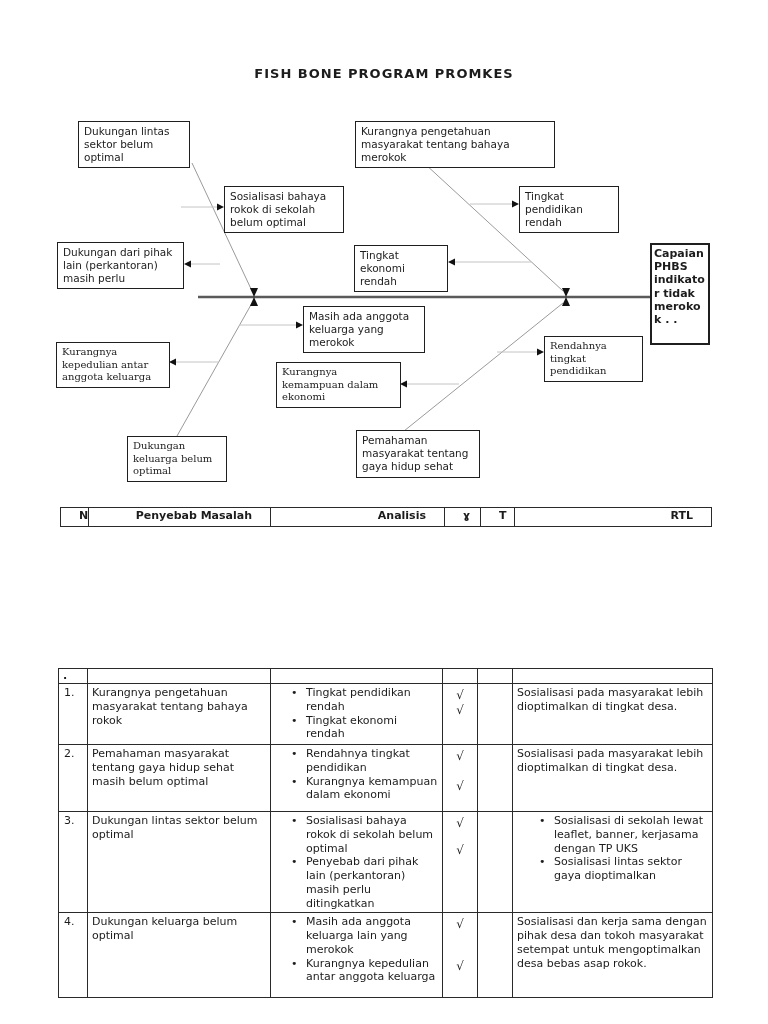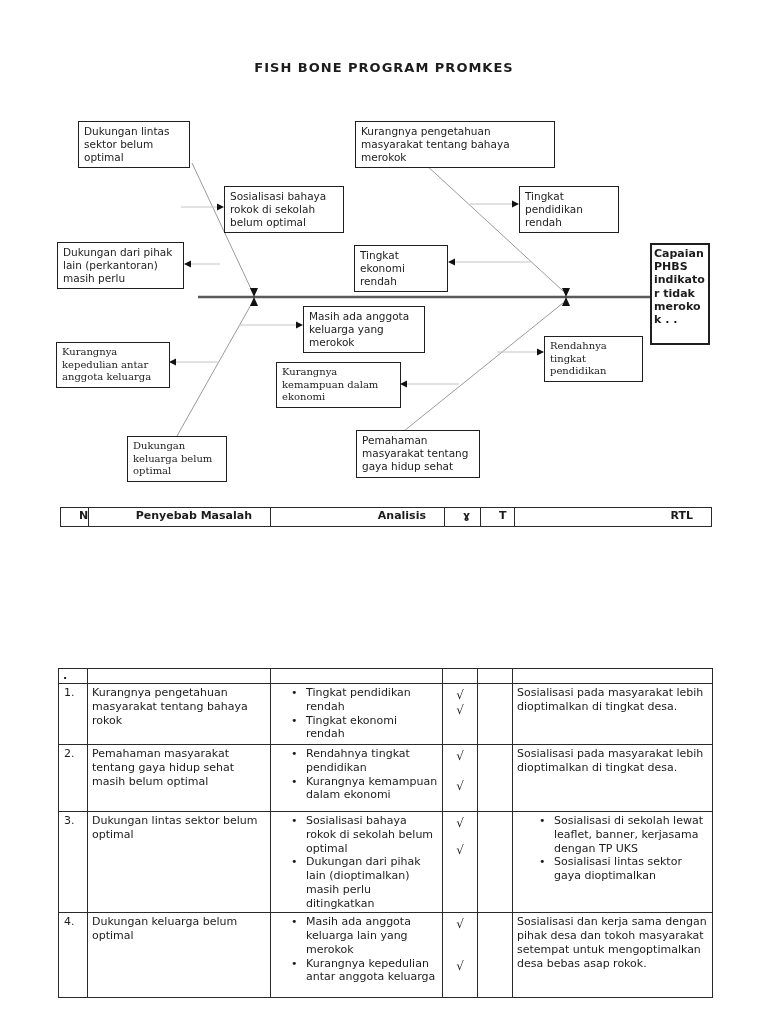--- a/index.html
+++ b/index.html
@@ -1,18 +1,18 @@
 <!DOCTYPE html>
 <html><head>
 <meta charset="utf-8">
 <style>
   html,body{margin:0;padding:0;background:#ffffff;}
   .page{position:relative;width:768px;height:1024px;background:#ffffff;overflow:hidden;
         font-family:"DejaVu Sans","Liberation Sans",sans-serif;color:#1c1c1c;}
-  .title{position:absolute;left:0;top:60px;width:768px;text-align:center;
+  .title{position:absolute;left:0;top:66px;width:768px;text-align:center;
          font-size:13px;font-weight:bold;letter-spacing:1px;}
   
   .diagram-svg{position:absolute;left:0;top:0;z-index:0;}
   .fbox{position:absolute;z-index:1;background:#ffffff;border:1.5px solid #1f1f1f;
         padding:3px 5px;font-size:10.5px;line-height:1.25;box-sizing:border-box;}
   .fbox.serif{font-family:"DejaVu Serif","Liberation Serif",serif;font-size:10px;}
   .fbox.effect{font-weight:bold;font-size:11px;line-height:1.2;overflow:hidden;
                word-wrap:break-word;padding:2px 2px;border-width:2px;}
   
   table{border-collapse:collapse;table-layout:fixed;position:absolute;
@@ -180,21 +180,21 @@
       <td class="cell-no h">3.</td>
       <td>Dukungan lintas sektor belum optimal</td>
       <td>
         <div class="blist">
               <div class="bi">
                 <span class="bdot">•</span>
                 <span>Sosialisasi bahaya rokok di sekolah belum optimal</span>
               </div>
               <div class="bi">
                 <span class="bdot">•</span>
-                <span>Dukungan dari pihak lain (dioptimalkan) masih perlu ditingkatkan</span>
+                <span>Penyebab dari pihak lain (perkantoran) masih perlu ditingkatkan</span>
               </div>
             </div>
       </td>
       <td class="chkcell">
         <span class="chk chk1">√</span>
         <span class="chk chk2">√</span>
       </td>
       <td></td>
       <td>
         <div class="blist2">

